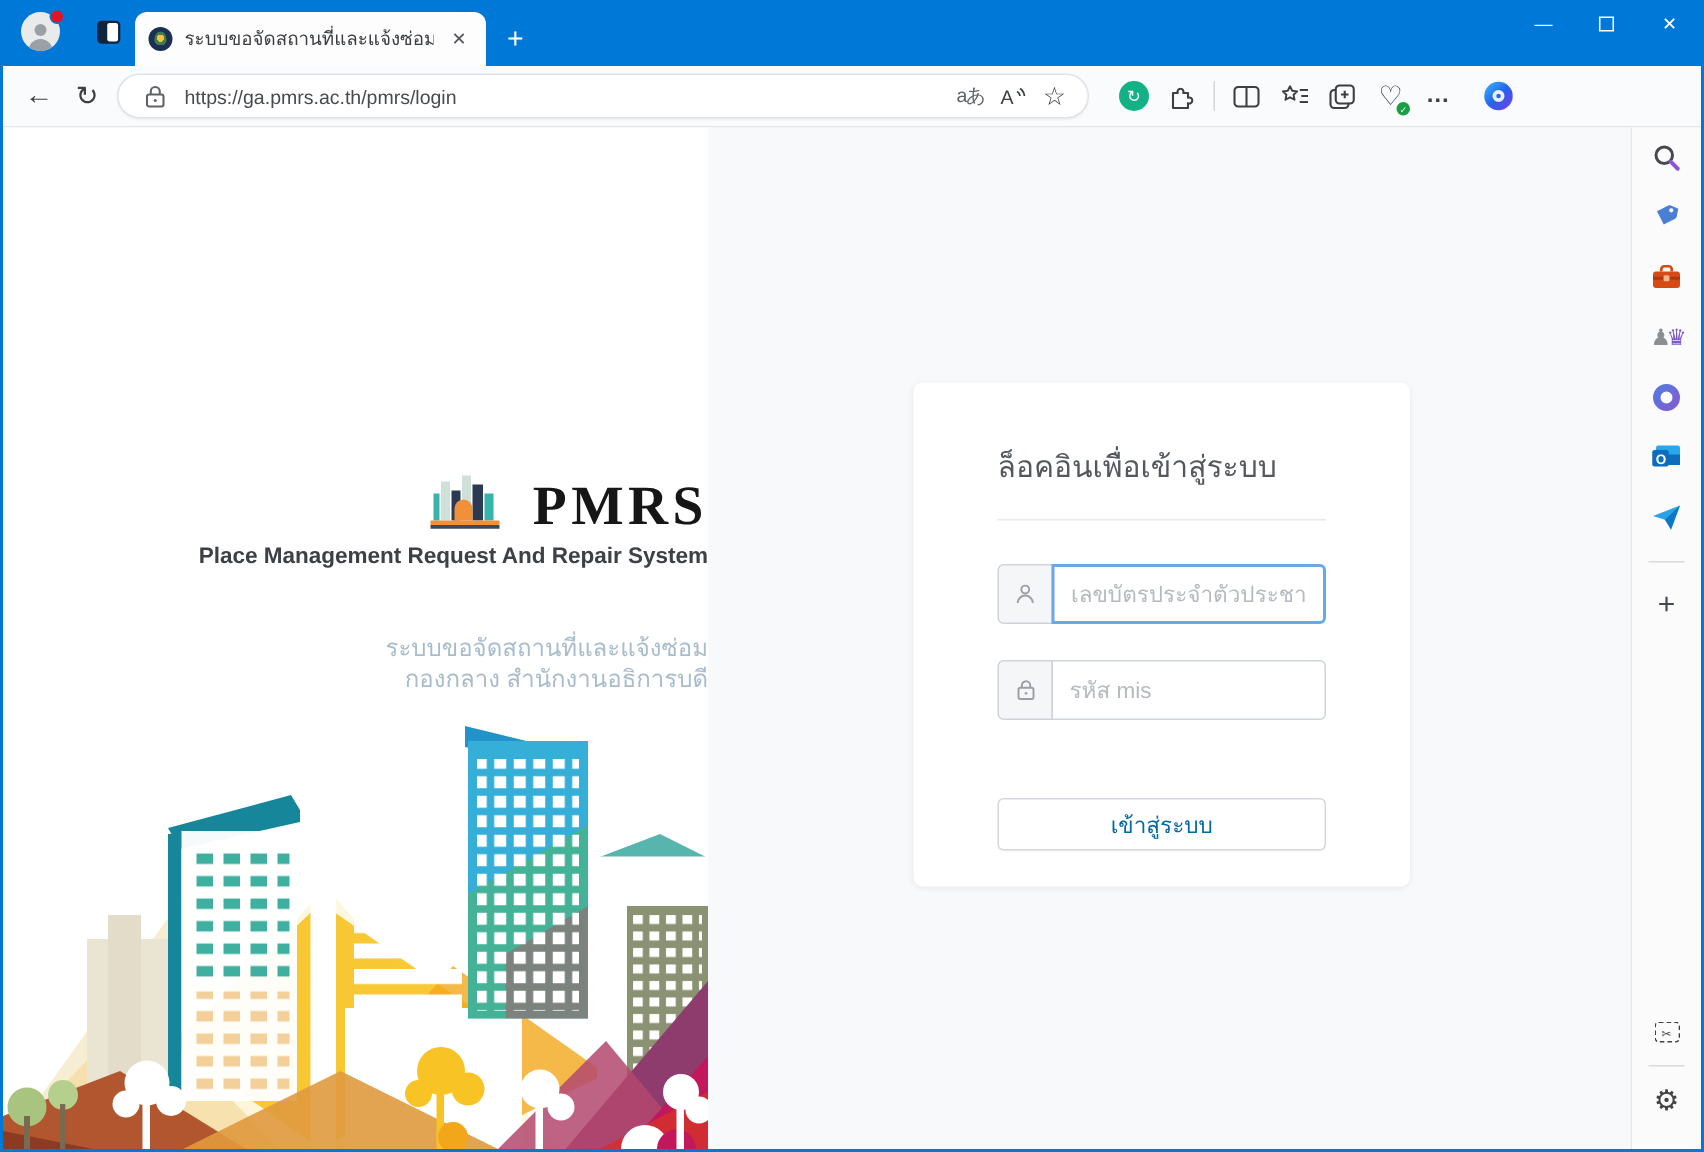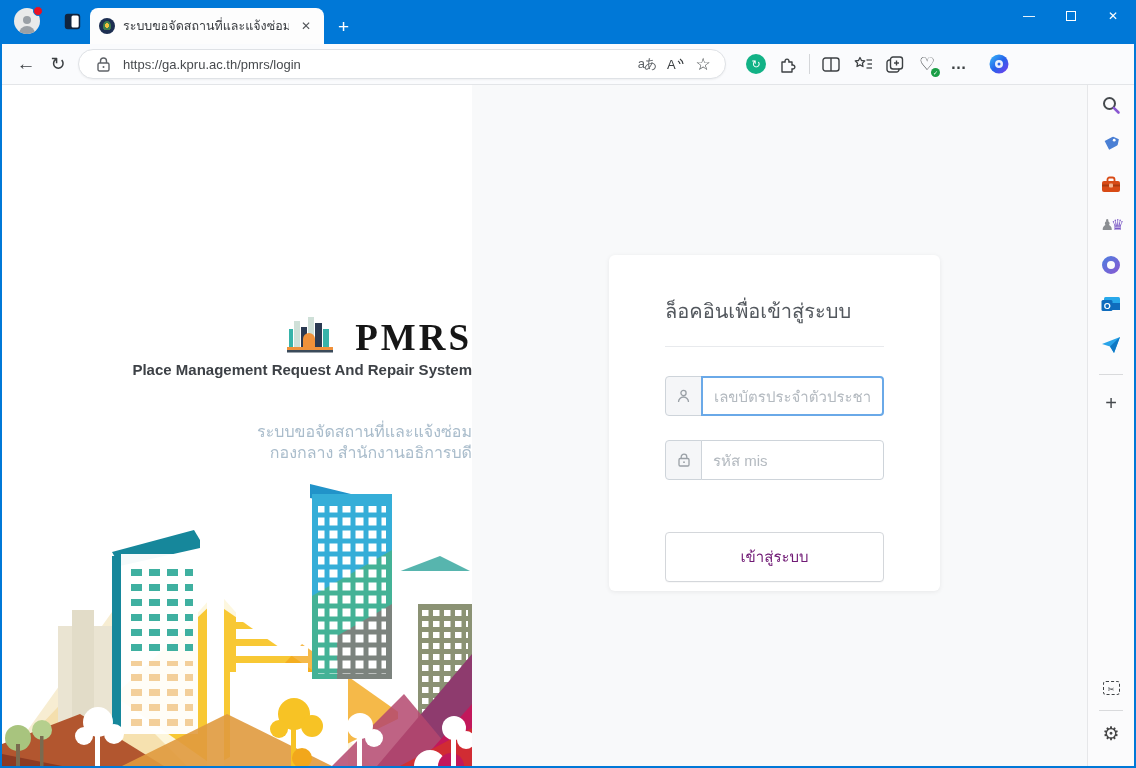--- a/index.html
+++ b/index.html
@@ -59,21 +59,21 @@
 
   
   .card { position:absolute; left:137px; top:170px; width:331px; height:336px; background:#fff; border-radius:6px; box-shadow:0 1px 5px rgba(0,0,0,.07); padding:40px 56px; }
   .card h1 { font-size:20px; font-weight:400; color:#53585e; }
   .card-divider { border:none; border-top:1px solid #e8eaed; margin:19px 0 29px; }
   .input-group { display:flex; height:40px; margin-bottom:24px; }
   .addon { width:37px; background:#f5f6f8; border:1px solid #ced4da; border-radius:4px 0 0 4px; display:flex; align-items:center; justify-content:center; color:#9aa0a6; flex:none; }
   .input-group input { flex:1; min-width:0; border:1px solid #ced4da; border-radius:0 4px 4px 0; margin-left:-1px; padding:0 11px; font-size:15px; color:#495057; font-family:"Liberation Sans", sans-serif; outline:none; background:#fff; }
   .input-group input::placeholder { color:#b4bac0; }
   .input-group.focused input { border:2px solid #6aa9e8; }
-  .login-btn { width:100%; height:50px; margin-top:28px; background:#fff; border:1px solid #d4d7db; border-radius:4px; font-size:15px; color:#701a75; font-family:"Liberation Sans", sans-serif; box-shadow:0 1px 1px rgba(0,0,0,.03); }
+  .login-btn { width:100%; height:35px; margin-top:28px; background:#fff; border:1px solid #d4d7db; border-radius:4px; font-size:15px; color:#0369a1; font-family:"Liberation Sans", sans-serif; box-shadow:0 1px 1px rgba(0,0,0,.03); }
 </style>
 </head>
 <body>
 
 <div class="window">
 
   <div class="titlebar">
     <div class="avatar-wrap">
       <div class="avatar">
         <svg width="18" height="20" viewBox="0 0 18 20">
@@ -108,21 +108,21 @@
     <span class="tb-icon" style="font-size:19px;">←</span>
     <span class="tb-icon" style="font-size:18px;">↻</span>
     <div class="addressbar">
       <span class="pill-icon">
         <svg width="13" height="15" viewBox="0 0 13 15">
             <rect x="1" y="6" width="11" height="8" rx="1.5" fill="none" stroke="#5f6368" stroke-width="1.4"></rect>
             <path d="M3.5,6 v-2 a3,3 0 0 1 6,0 v2" fill="none" stroke="#5f6368" stroke-width="1.4"></path>
             <circle cx="6.5" cy="10" r="1" fill="#5f6368"></circle>
           </svg>
       </span>
-      <span class="url-text">https://ga.kpru.ac.th/pmrs/login</span>
+      <span class="url-text">https://ga.pmrs.ac.th/pmrs/login</span>
       <span class="pill-icon translate-glyph">aあ</span>
       <span class="pill-icon">
         <svg width="18" height="16" viewBox="0 0 18 16">
             <text x="1" y="13" font-size="13" fill="#3c4043" font-family="Liberation Sans, sans-serif">A</text>
             <path d="M12,5 a4,4 0 0 1 2,3" fill="none" stroke="#3c4043" stroke-width="1.2"></path>
             <path d="M14,3 a7,7 0 0 1 3,5" fill="none" stroke="#3c4043" stroke-width="1.2"></path>
           </svg>
       </span>
       <span class="pill-icon star-glyph">☆</span>
     </div>

